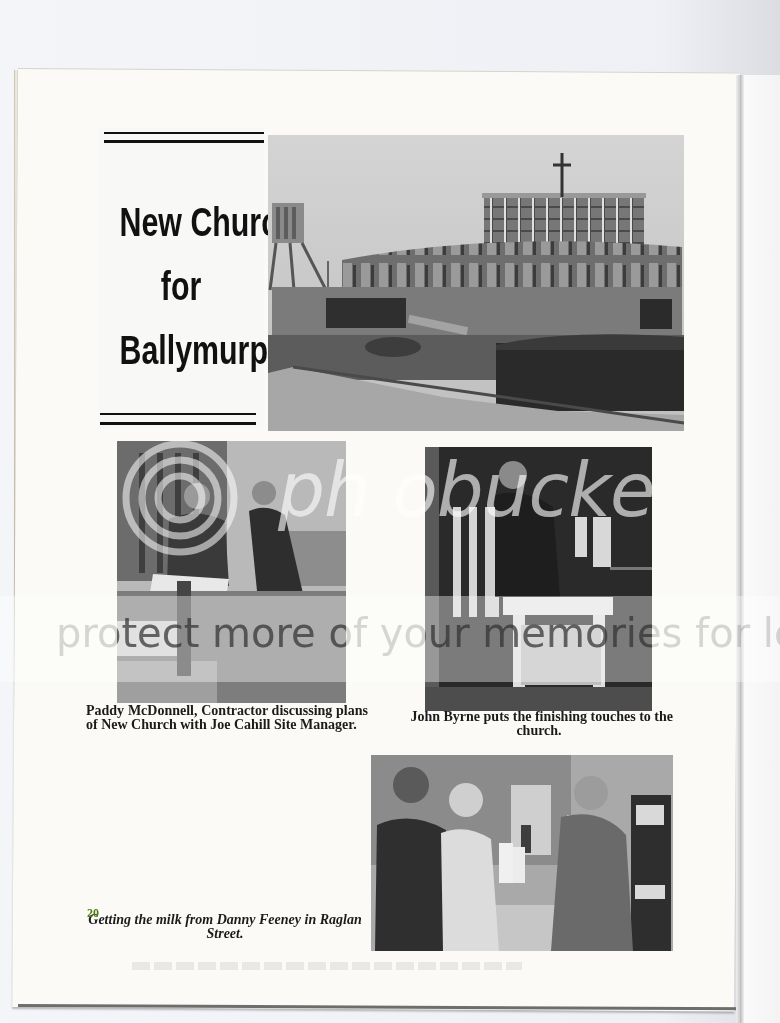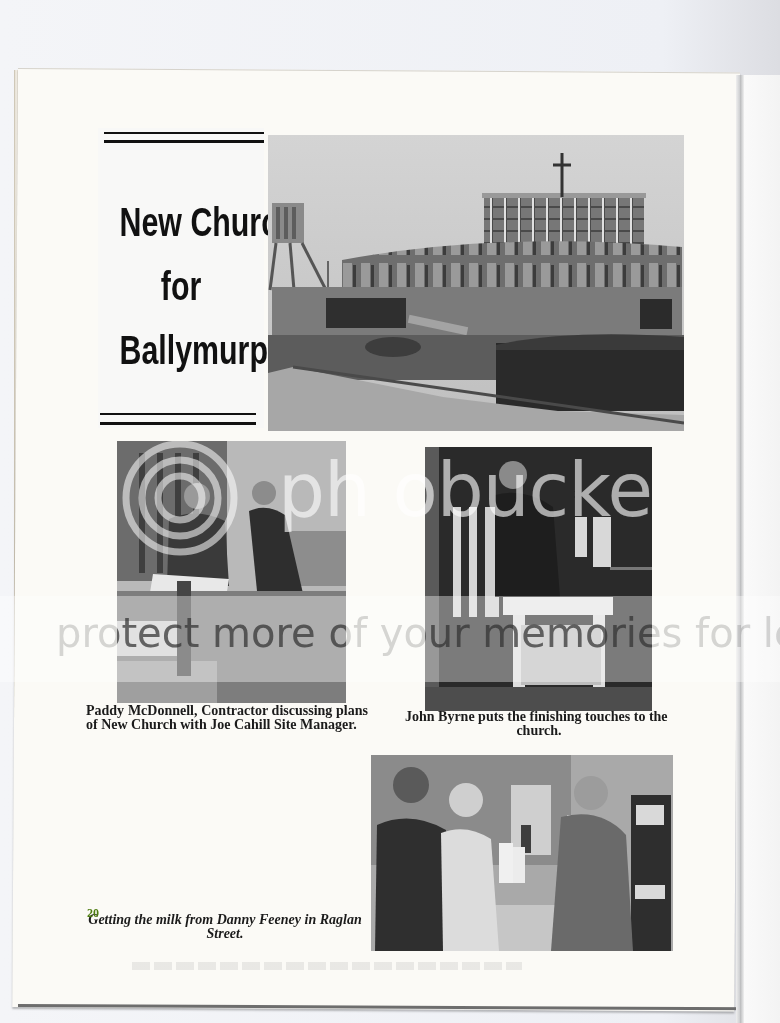--- a/index.html
+++ b/index.html
@@ -121,21 +121,21 @@
       position: absolute;
       font-family: "Liberation Serif", serif;
       font-weight: 700;
       font-size: 14px;
       line-height: 14px;
       color: #1b1b1b;
       text-align: justify;
       text-align-last: left;
     }
     .caption.c1 { left: 86px; top: 704px; width: 282px; }
-    .caption.c2 { left: 405px; top: 710px; width: 268px; text-align: left; text-align-last: center; }
+    .caption.c2 { left: 405px; top: 710px; width: 268px; text-align: right; text-align-last: center; }
     .caption.c3 { left: 86px; top: 913px; width: 278px; text-align: center; text-align-last: center; font-style: italic; }
 
     .page-number {
       position: absolute;
       left: 87px;
       top: 906px;
       font-family: "Liberation Serif", serif;
       font-weight: 700;
       font-size: 12px;
       color: #4d7c0f;
@@ -168,20 +168,21 @@
     .wm-word {
       position: absolute;
       left: 158px;
       top: 4px;
       font-family: "DejaVu Sans", sans-serif;
       font-size: 74px;
       line-height: 96px;
       letter-spacing: -1px;
       color: rgba(255,255,255,0.62);
       white-space: nowrap;
+      font-style: italic;
     }
     .watermark-band {
       position: absolute;
       left: 0;
       top: 596px;
       width: 780px;
       height: 86px;
       background: rgba(255,255,255,0.38);
       pointer-events: none;
     }

